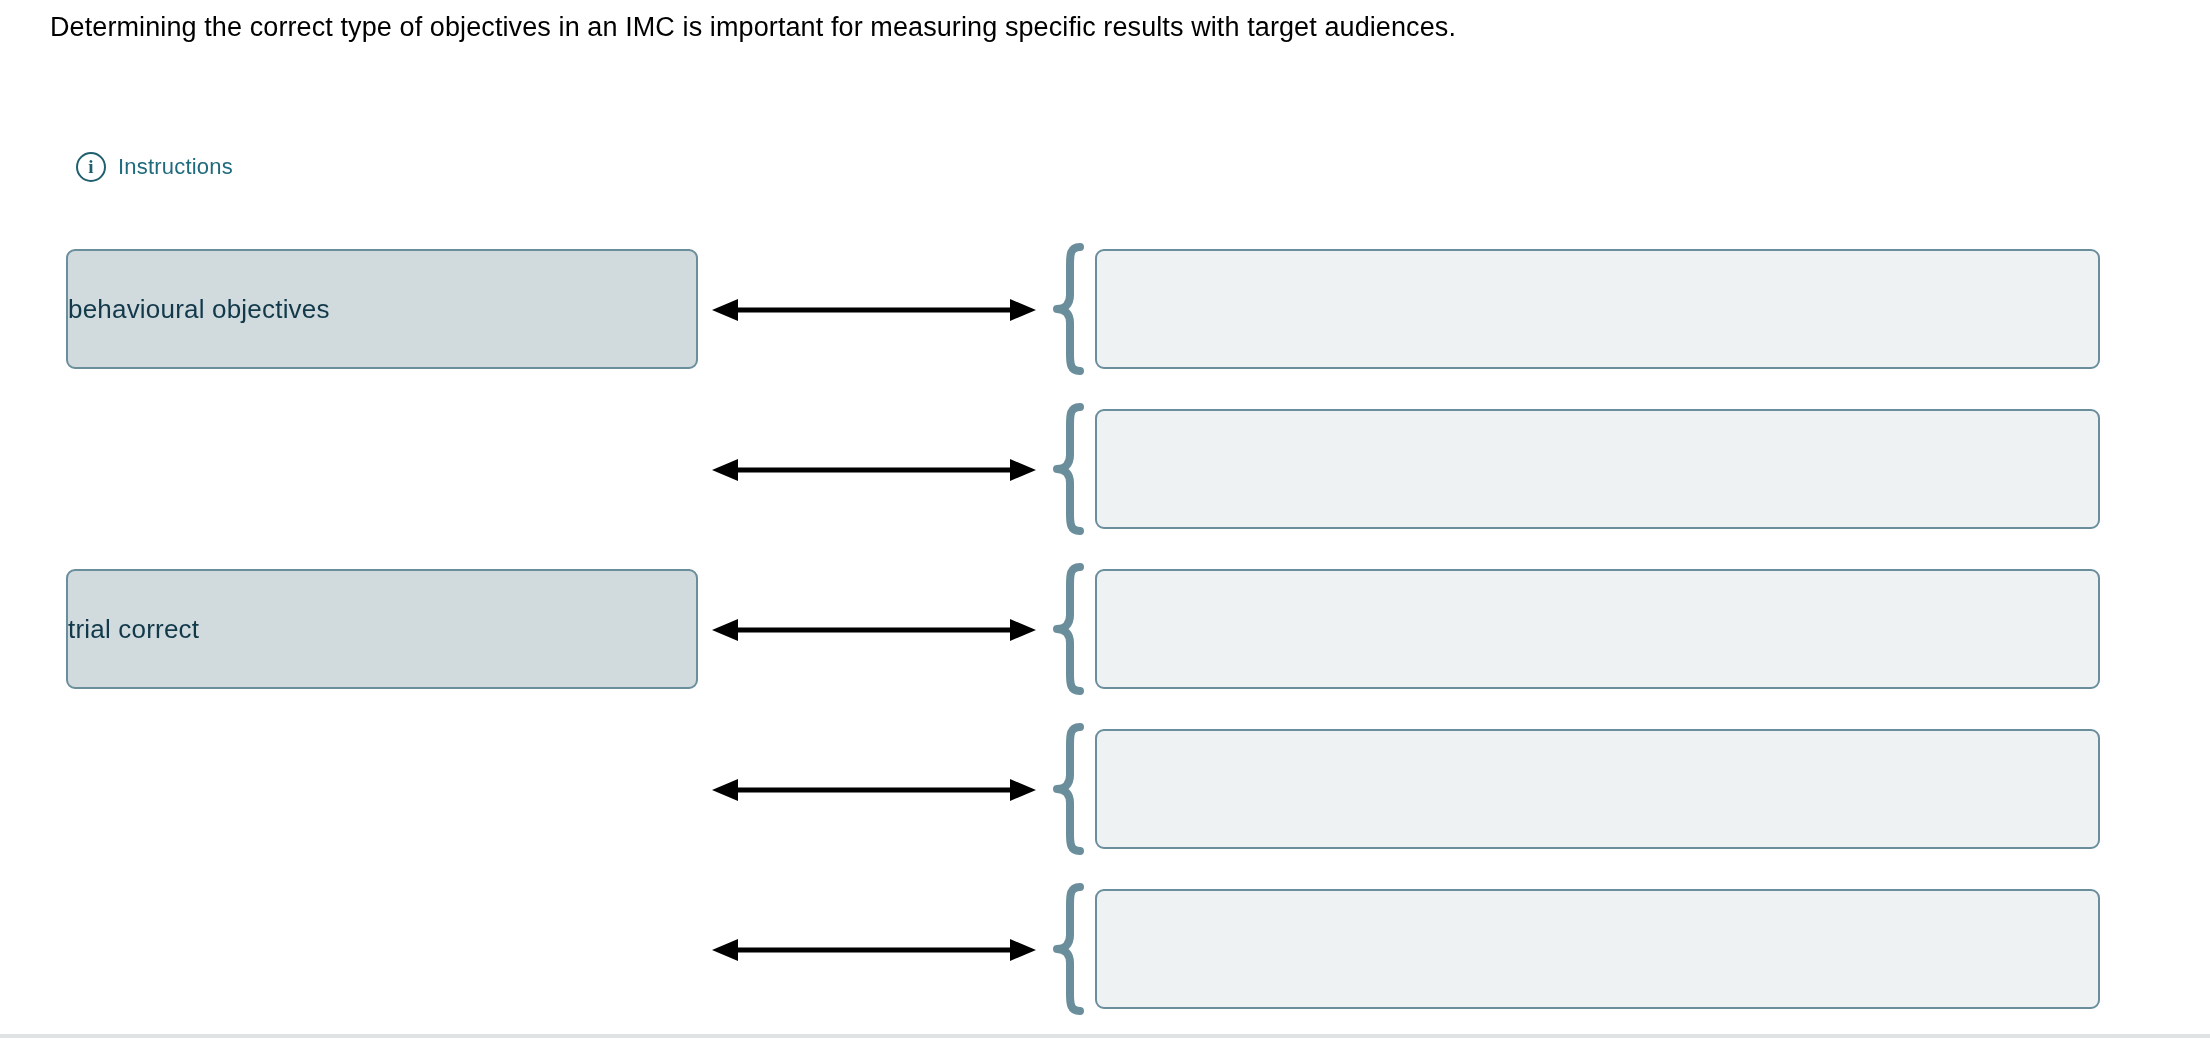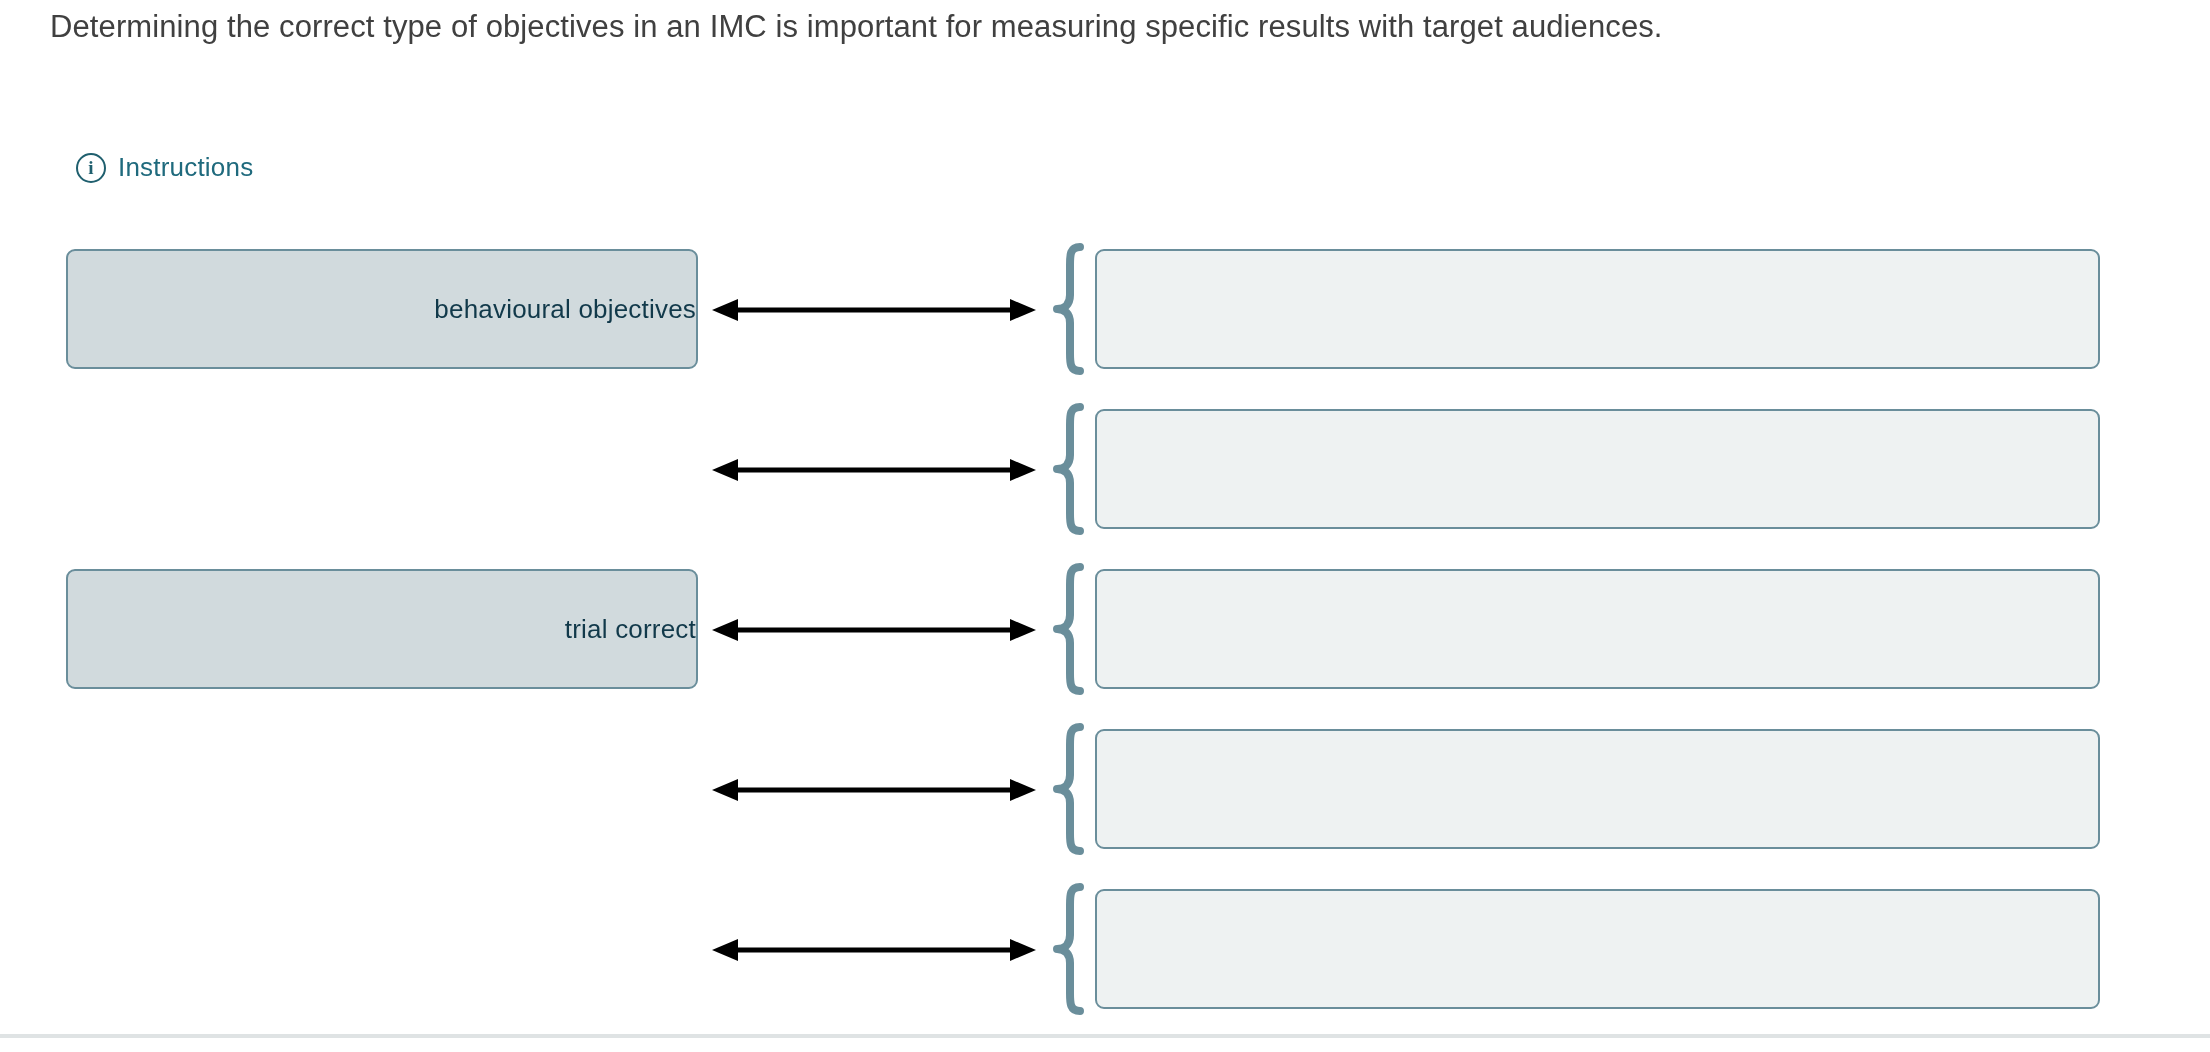--- a/index.html
+++ b/index.html
@@ -16,23 +16,23 @@
     font-family: "Liberation Sans", sans-serif;
     -webkit-font-smoothing: antialiased;
   }
 
   
   .stem {
     position: absolute;
     left: 50px;
     top: 9px;
     width: 2120px;
-    font-size: 31px;
+    font-size: 27px;
     line-height: 36px;
-    color: #404040;
+    color: #000000;
     letter-spacing: 0.1px;
   }
 
   
   .instructions {
     position: absolute;
     left: 76px;
     top: 152px;
     display: flex;
     align-items: center;
@@ -50,21 +50,21 @@
     align-items: center;
     justify-content: center;
     color: #1f5f6e;
     font-size: 19px;
     font-weight: bold;
     font-family: "Liberation Serif", serif;
     line-height: 1;
     padding-bottom: 1px;
   }
   .instructions-label {
-    font-size: 26px;
+    font-size: 22px;
     color: #1f6a7d;
     letter-spacing: 0.2px;
   }
 
   
   .match-area {
     position: absolute;
     left: 0;
     top: 249px;
     width: 2210px;
@@ -78,21 +78,21 @@
     position: absolute;
     left: 66px;
     top: 0;
     width: 632px;
     height: 120px;
     background: #d1dadd;
     border: 2px solid #6a8e9b;
     border-radius: 9px;
     display: flex;
     align-items: center;
-    justify-content: flex-end;
+    justify-content: flex-start;
     color: #11394a;
     font-size: 26px;
     letter-spacing: 0.2px;
     cursor: grab;
   }
 
   .arrow {
     position: absolute;
     left: 712px;
     top: 50px;

